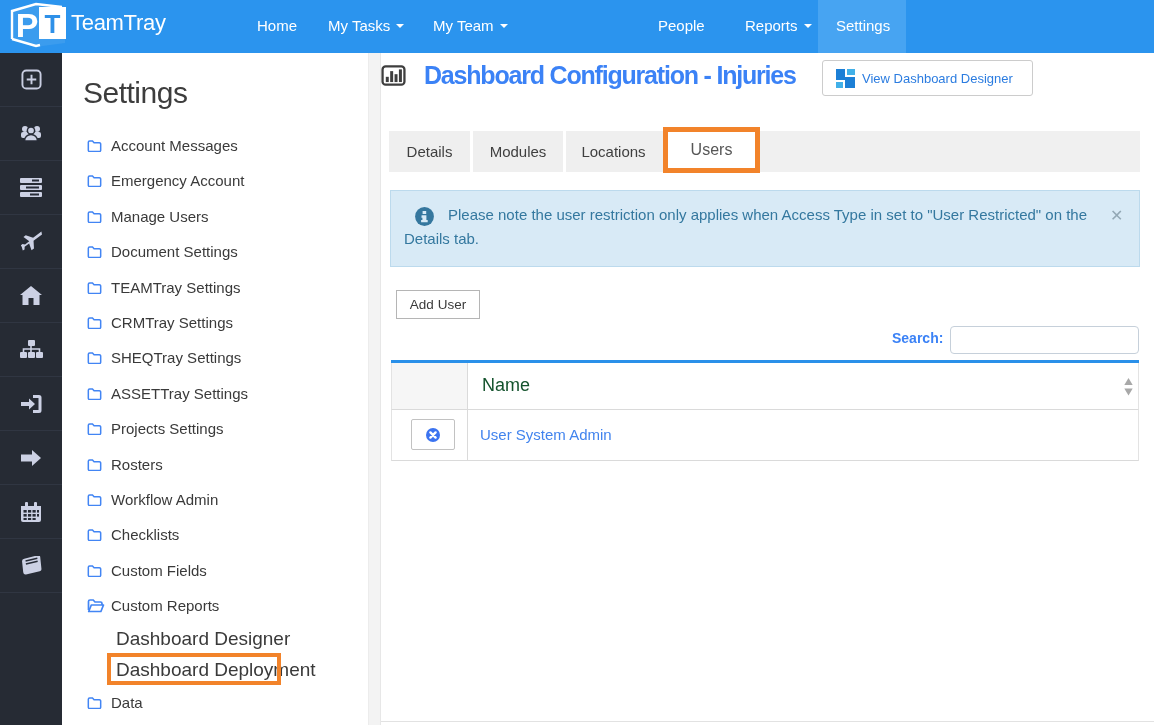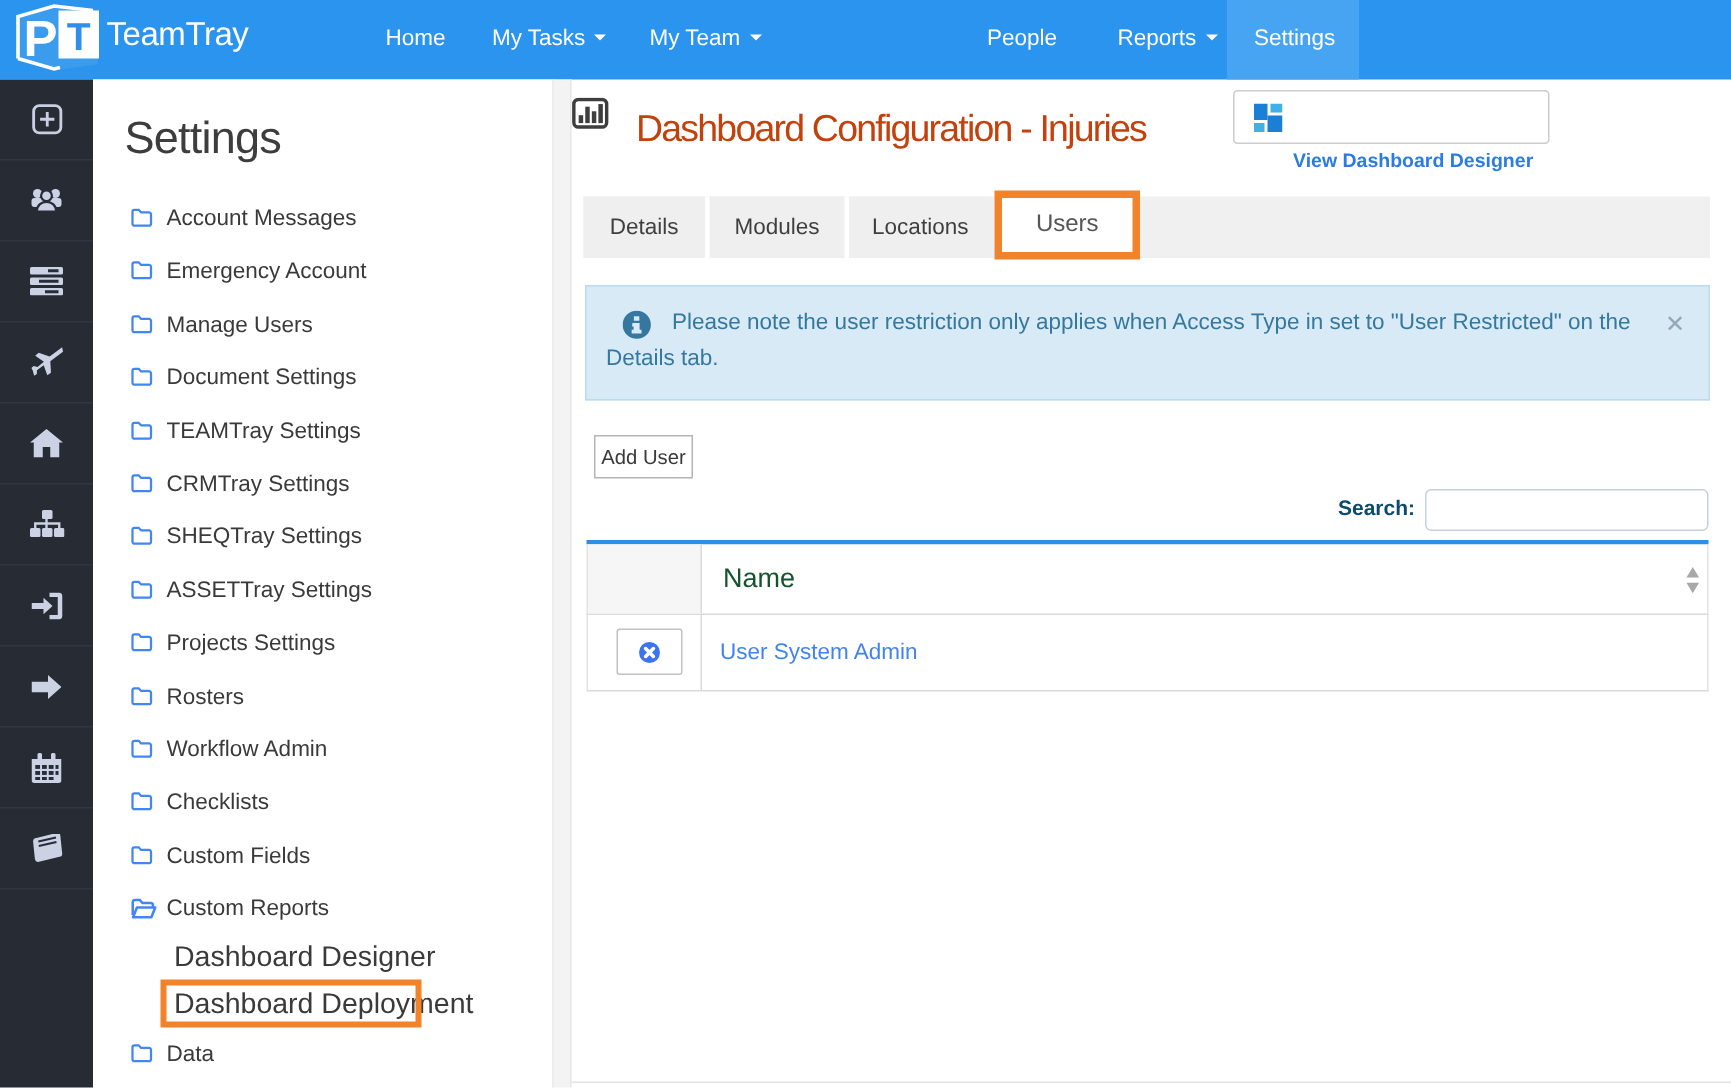--- a/index.html
+++ b/index.html
@@ -21,34 +21,34 @@
 
 #sidebar { position:absolute; left:62px; top:53px; width:306px; height:672px; background:#fff; border-right:none; }
 #sbtitle { position:absolute; left:83px; top:76px; font-size:30px; letter-spacing:-0.5px; color:#3d3d3d; }
 .sbitem { position:absolute; left:111px; height:20px; line-height:20px; font-size:15px; color:#3a3a3a; }
 .sbsub  { position:absolute; left:116px; height:20px; line-height:20px; font-size:19px; color:#3a3a3a; }
 .fold { position:absolute; left:87px; }
 #orangebox { position:absolute; left:107px; top:653px; width:174px; height:32px; border:4px solid #f2832a; }
 
 
 #gutter { position:absolute; left:368px; top:53px; width:13px; height:672px; background:#f3f3f3; border-left:1px solid #ececec; border-right:1px solid #e7e7e7; }
-#title { position:absolute; left:424px; top:72px; font-size:25px; letter-spacing:-1.2px; color:#c2410c; }
+#title { position:absolute; left:424px; top:61px; font-size:25px; letter-spacing:-1.2px; color:#3b82f6;font-weight:bold; }
 #viewbtn { position:absolute; left:822px; top:60px; width:211px; height:36px; border:1px solid #ccc; border-radius:3px; background:#fff; }
-#viewbtn span { position:absolute; left:39px; top:10px; font-size:13px; font-weight:bold; color:#2b7ce0;margin-top:28px; }
+#viewbtn span { position:absolute; left:39px; top:10px; font-size:13px; font-weight:normal; color:#2b7ce0; }
 
 #tabband { position:absolute; left:389px; top:131px; width:751px; height:41px; background:#f0f0f0; }
 .tab { position:absolute; top:131px; height:41px; line-height:41px; text-align:center; font-size:15px; color:#3f3f3f; background:#efefef; }
 #userstab { position:absolute; left:663px; top:127px; width:97px; height:46px; background:#fff; border:5px solid #f2832a; text-align:center; line-height:36px; font-size:16px; color:#565656; }
 
 #alert { position:absolute; left:390px; top:190px; width:750px; height:77px; background:#d8eaf6; border:1px solid #bcdaed; }
 .alline { position:absolute; font-size:15px; color:#34789f; }
 #alx { position:absolute; left:1110px; top:206px; font-size:16px; color:#93a8b5; }
 
-#addbtn { position:absolute; left:396px; top:290px; width:66px; height:29px; border:1px solid #b5b5b5; border-radius:0; background:#fff; text-align:center; line-height:27px; font-size:13.5px; color:#3a3a3a; }
-#searchlbl { position:absolute; left:892px; top:330px; font-size:14px; font-weight:bold; color:#0c4a6e; }
+#addbtn { position:absolute; left:396px; top:290px; width:84px; height:29px; border:1px solid #b5b5b5; border-radius:0; background:#fff; text-align:center; line-height:27px; font-size:13.5px; color:#3a3a3a; }
+#searchlbl { position:absolute; left:892px; top:330px; font-size:14px; font-weight:bold; color:#3b82f6; }
 #searchbox { position:absolute; left:950px; top:326px; width:189px; height:28px; border:1px solid #c6d0da; border-radius:4px; background:#fff; }
 
 
 #tblue { position:absolute; left:391px; top:360px; width:748px; height:3px; background:#2a90e9; }
 #thead { position:absolute; left:391px; top:363px; width:748px; height:47px; border-bottom:1px solid #dadada; border-left:1px solid #e3e3e3; border-right:1px solid #e3e3e3; background:#fff; }
 #thc1 { position:absolute; left:0; top:0; width:76px; height:46px; background:#f6f6f6; border-right:1px solid #dadada; }
 #thname { position:absolute; left:90px; top:12px; font-size:18px; color:#14532d; }
 #trow { position:absolute; left:391px; top:410px; width:748px; height:51px; border-bottom:1px solid #dadada; border-left:1px solid #e3e3e3; border-right:1px solid #e3e3e3; background:#fff; }
 #trc1 { position:absolute; left:0; top:0; width:76px; height:50px; border-right:1px solid #dadada; }
 #delbtn { position:absolute; left:19px; top:9px; width:44px; height:31px; border:1px solid #c2c2c2; border-radius:2px; background:#fff; display:flex; align-items:center; justify-content:center; }

